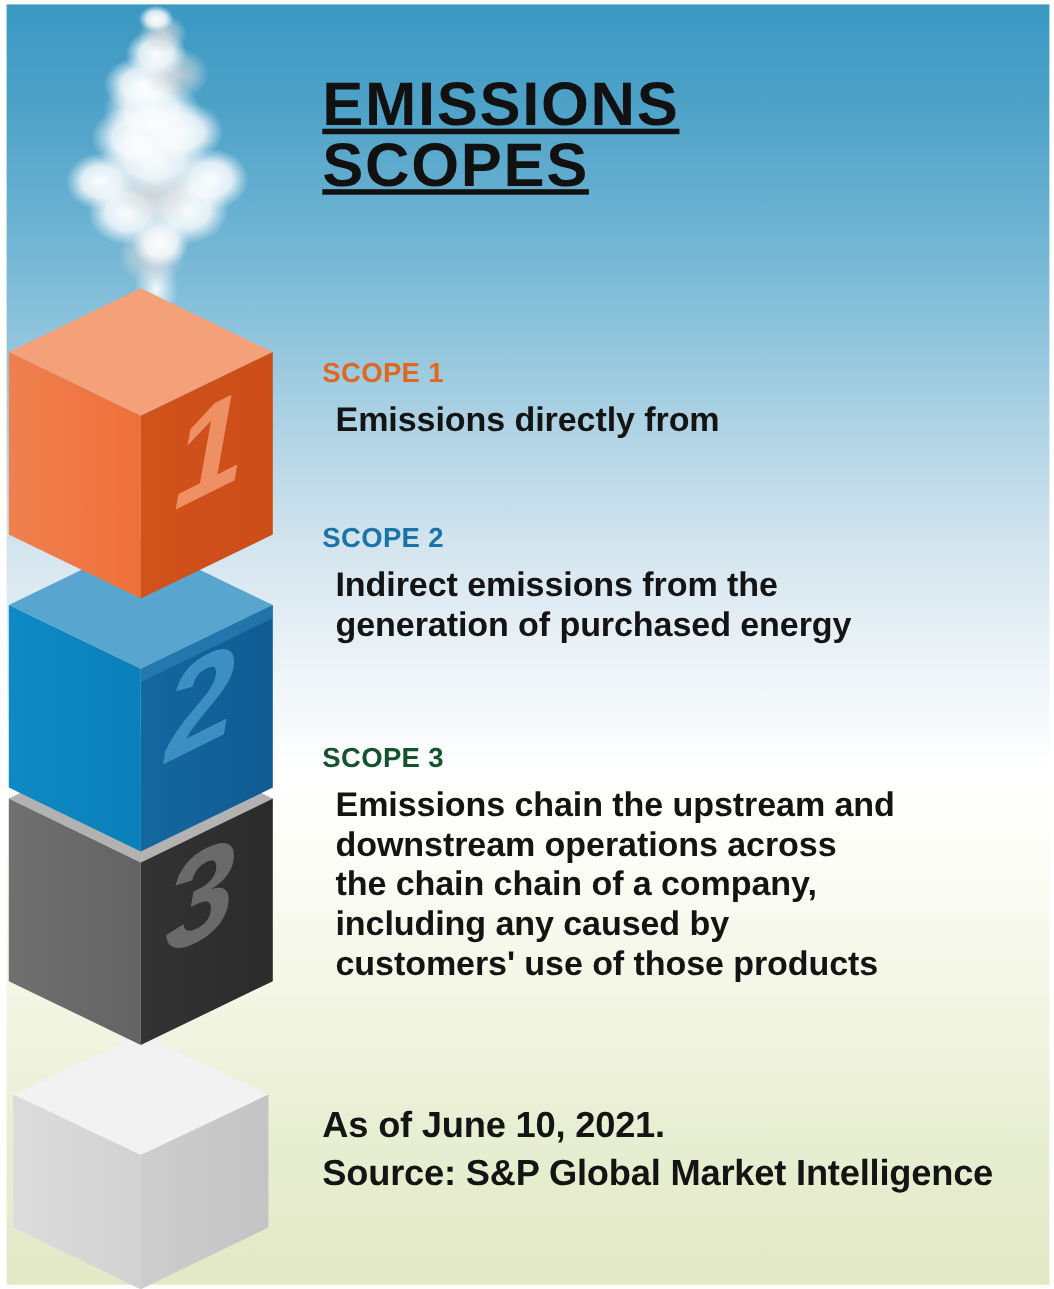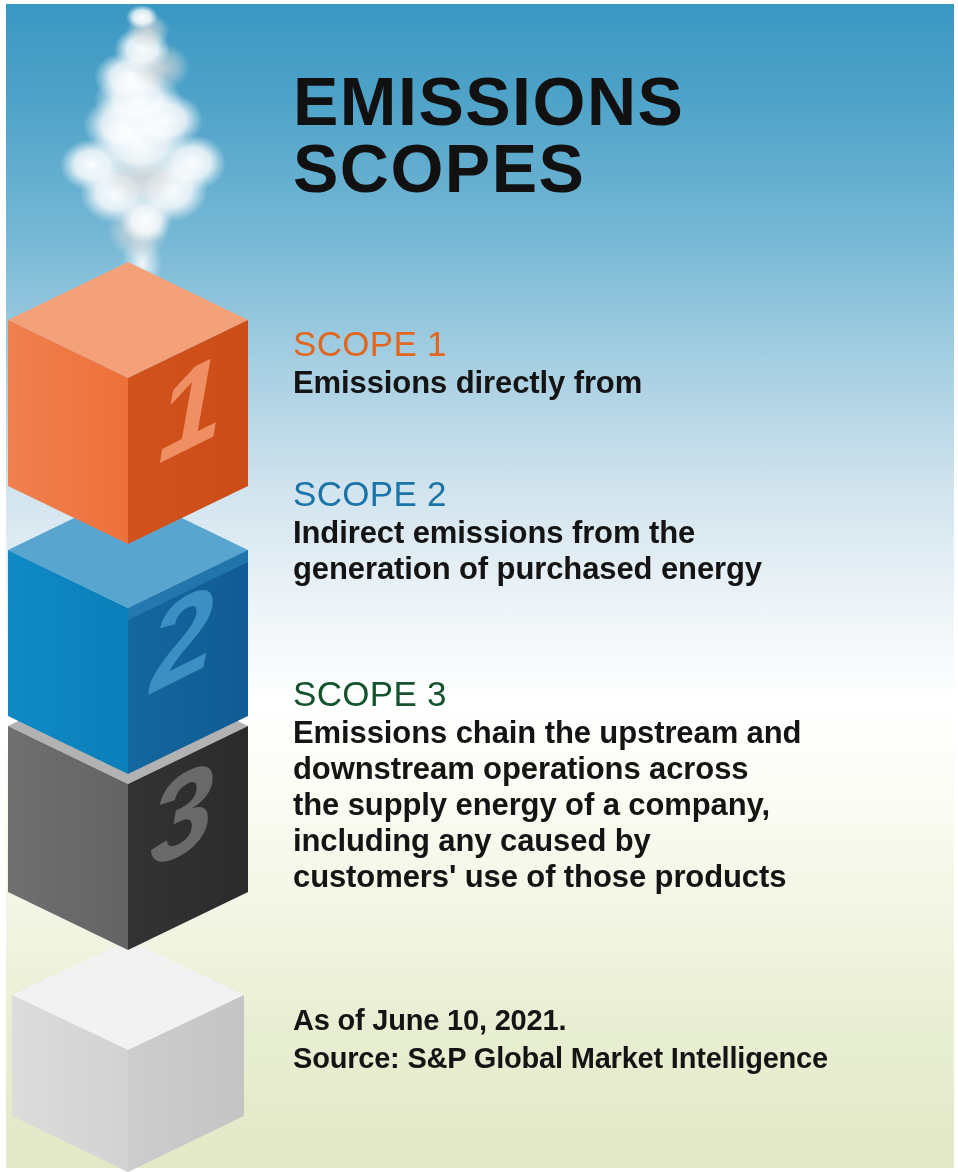--- a/index.html
+++ b/index.html
@@ -63,64 +63,65 @@
     top: 0;
     width: 650px;
     height: 1172px;
   }
   .title {
     position: absolute;
     left: 0;
     top: 68px;
     width: 640px;
     margin: 0;
-    font-size: 68px;
+    font-size: 56px;
     line-height: 0.98;
     font-weight: bold;
     letter-spacing: 1.5px;
     color: #111111;
     font-family: "Liberation Sans", sans-serif;
+    text-decoration: underline;
   }
   .title .line { display: block; }
 
   .scope-block { position: absolute; left: 0; width: 645px; }
   .scope-block.s1 { top: 326px; }
   .scope-block.s2 { top: 476px; }
   .scope-block.s3 { top: 676px; }
 
   .scope-head {
     margin: 0 0 2px 0;
-    font-size: 35px;
+    font-size: 25px;
     line-height: 1.05;
-    font-weight: normal;
+    font-weight: bold;
     letter-spacing: 0.3px;
   }
   .scope-head.c1 { color: #e2661f; }
   .scope-head.c2 { color: #1a74a8; }
   .scope-head.c3 { color: #14532d; }
 
   .scope-body {
-    margin: 0;
+    margin: 12px;
     font-size: 31px;
     line-height: 1.16;
     font-weight: bold;
     color: #141414;
     letter-spacing: -0.1px;
   }
   .scope-body .line { display: block; }
 
   .footer {
     position: absolute;
     left: 0;
     top: 1002px;
     width: 650px;
   }
   .footer p {
     margin: 0;
-    font-size: 29px;
+    font-size: 33px;
     line-height: 1.30;
     font-weight: bold;
     color: #141414;
     letter-spacing: -0.2px;
   }
 </style>
 </head>
 <body>
 
 <div id="infographic">
@@ -264,21 +265,21 @@
         <span class="line">Indirect emissions from the</span>
         <span class="line">generation of purchased energy</span>
       </p>
     </div>
 
     <div class="scope-block s3">
       <p class="scope-head c3">SCOPE 3</p>
       <p class="scope-body">
         <span class="line">Emissions chain the upstream and</span>
         <span class="line">downstream operations across</span>
-        <span class="line">the supply energy of a company,</span>
+        <span class="line">the chain chain of a company,</span>
         <span class="line">including any caused by</span>
         <span class="line">customers' use of those products</span>
       </p>
     </div>
 
     <div class="footer">
       <p>As of June 10, 2021.</p>
       <p>Source: S&amp;P Global Market Intelligence</p>
     </div>
 

